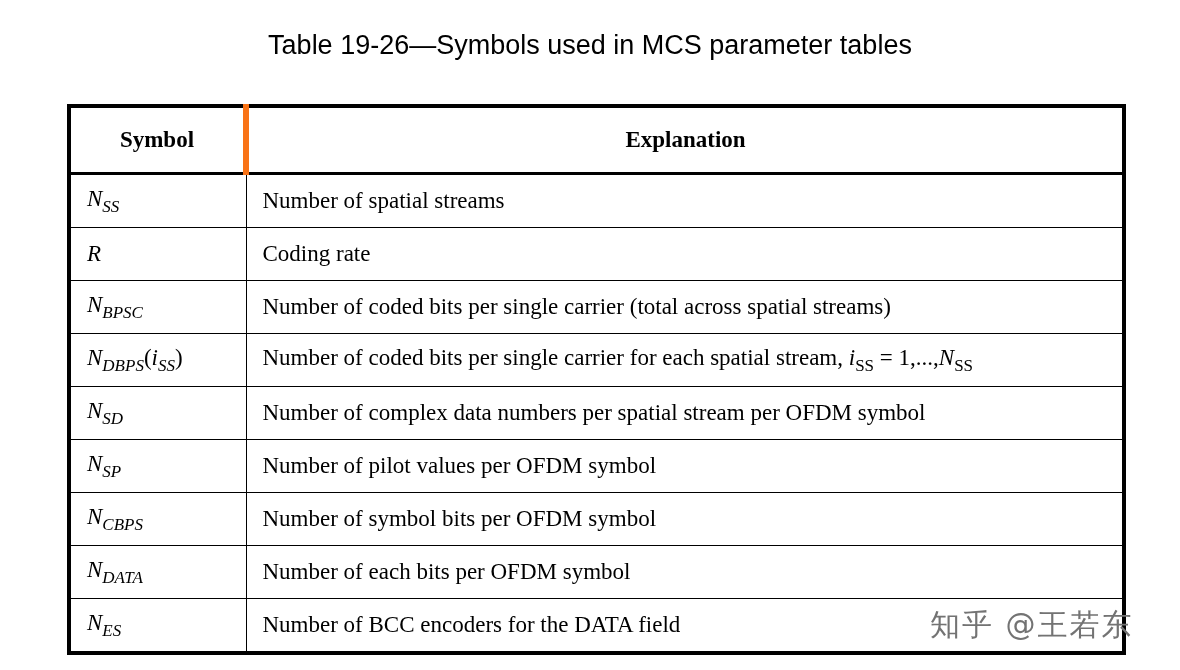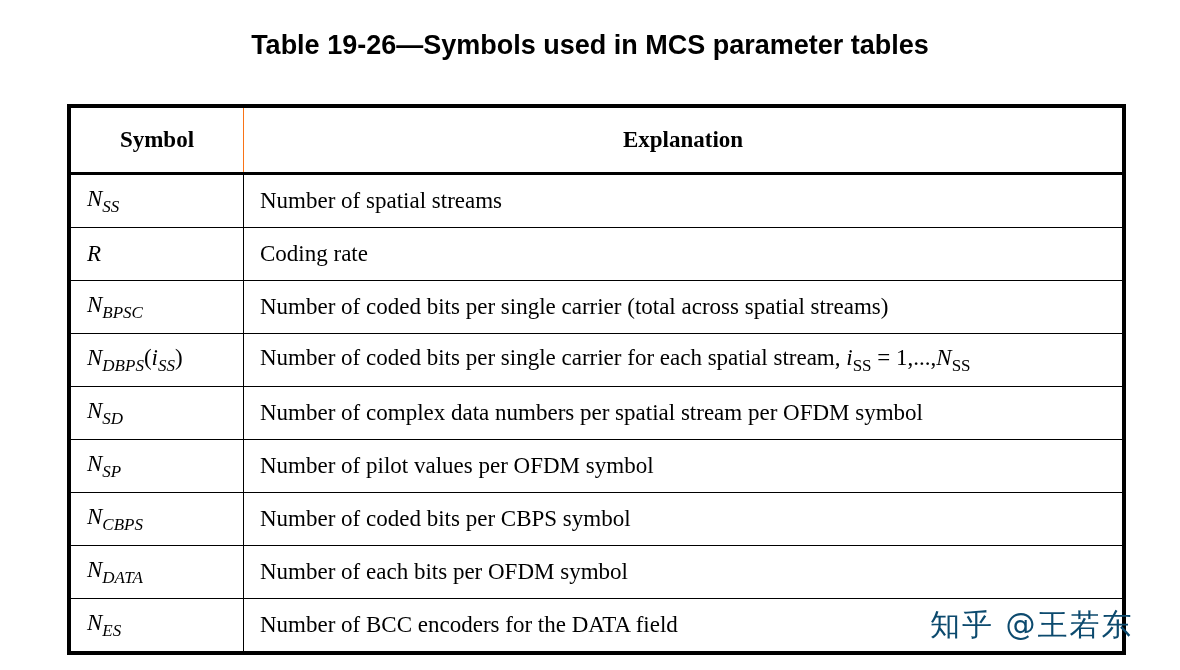--- a/index.html
+++ b/index.html
@@ -1,39 +1,39 @@
 <!DOCTYPE html>
 <html><head>
 <meta charset="utf-8">
 <style>
   html, body { margin:0; padding:0; background:#ffffff; }
   body { width:1180px; height:670px; position:relative; overflow:hidden; }
   .title {
     position:absolute; left:0; top:30px; width:1180px; text-align:center;
-    font-family:"Liberation Sans", sans-serif; font-weight:bold; font-size:27px; color:#000;
+    font-family:"Liberation Sans", sans-serif; font-weight:normal; font-size:27px; color:#000;
   }
   table {
     position:absolute; left:67px; top:104px; width:1059px;
     border-collapse:collapse; border:4px solid #000;
     font-family:"Liberation Serif", serif; color:#000;
   }
   th {
     font-weight:bold; font-size:23px; height:62px; text-align:center;
-    border-bottom:3px solid #000; border-right:1px solid #f97316;
+    border-bottom:3px solid #000; border-right:6px solid #f97316;
   }
   td {
     font-size:23px; height:52px; border-top:1px solid #000; border-right:1px solid #000;
     padding:0 0 0 16px; vertical-align:middle;
   }
   td.sym { width:155px; font-style:italic; }
   .sub { font-size:17px; vertical-align:-6px; }
   .it { font-style:italic; }
   .wm {
     position:absolute; left:930px; top:605px;
-    font-family:"DejaVu Sans", sans-serif; font-size:30px; color:#0c4a6e; letter-spacing:2px;
+    font-family:"DejaVu Sans", sans-serif; font-size:30px; color:#737373; letter-spacing:2px;
   }
 </style>
 </head>
 <body>
 
 <div class="title">Table 19-26—Symbols used in MCS parameter tables</div>
 
 <table>
   <thead>
     <tr>
@@ -61,21 +61,21 @@
     <tr>
       <td class="sym"><span>N</span><span class="sub">SD</span></td>
       <td>Number of complex data numbers per spatial stream per OFDM symbol</td>
     </tr>
     <tr>
       <td class="sym"><span>N</span><span class="sub">SP</span></td>
       <td>Number of pilot values per OFDM symbol</td>
     </tr>
     <tr>
       <td class="sym"><span>N</span><span class="sub">CBPS</span></td>
-      <td>Number of coded bits per CBPS symbol</td>
+      <td>Number of symbol bits per OFDM symbol</td>
     </tr>
     <tr>
       <td class="sym"><span>N</span><span class="sub">DATA</span></td>
       <td>Number of each bits per OFDM symbol</td>
     </tr>
     <tr>
       <td class="sym"><span>N</span><span class="sub">ES</span></td>
       <td>Number of BCC encoders for the DATA field</td>
     </tr>
   </tbody>

